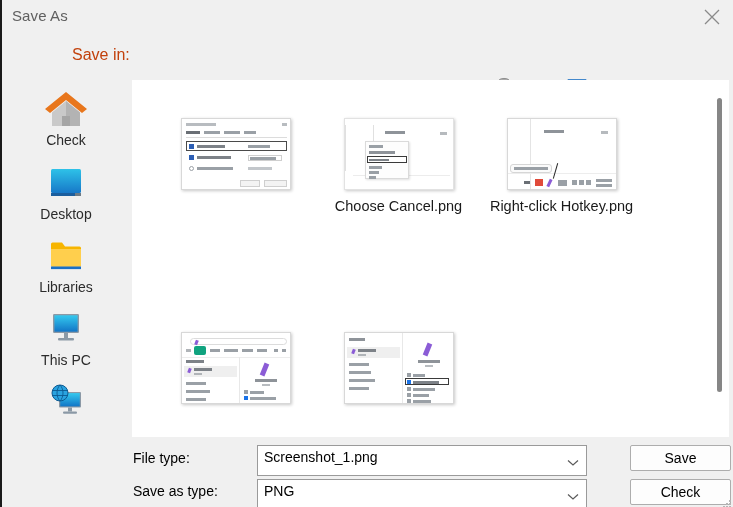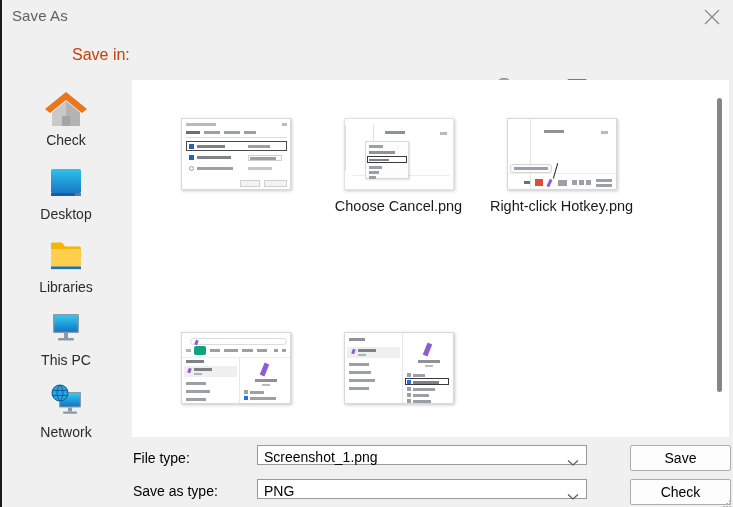--- a/index.html
+++ b/index.html
@@ -128,21 +128,21 @@
   }
 
   
   #bottom {
     position: absolute; left: 0; top: 437px;
     width: 733px; height: 70px;
     background: #f0f0f0;
   }
   .frm-label { position: absolute; left: 131px; font-size: 14px; color: #000; }
   .frm-combo {
-    position: absolute; left: 255px; width: 330px; height: 20px;
+    position: absolute; left: 255px; width: 330px; height: 31px;
     background: #ffffff; border: 1px solid #9a9a9a; cursor: text;
   }
   .frm-combo .val { position: absolute; left: 6px; top: 3px; font-size: 14px; color: #000; }
   .frm-combo .chev { position: absolute; right: 7px; top: 7px; }
   .frm-btn {
     position: absolute; left: 628px; width: 101px; height: 26px;
     background: #fdfdfd; border: 1px solid #adadad; border-radius: 2px;
     font-size: 14px; color: #000; cursor: pointer;
     display: flex; align-items: center; justify-content: center;
     font-family: "Liberation Sans", sans-serif;
@@ -280,21 +280,20 @@
             </defs>
           <rect x="17" y="12" width="22" height="15.5" rx="1" fill="#8b99a6"></rect>
           <rect x="18.2" y="13.1" width="19.6" height="13.3" fill="url(#gn)"></rect>
           <rect x="26" y="27.5" width="4" height="4" fill="#8b99a6"></rect>
           <rect x="21" y="31.5" width="14" height="2.3" rx="1" fill="#8b99a6"></rect>
           <circle cx="18" cy="13" r="8" fill="#2aa3e0"></circle>
           <path d="M10.5 10.5 H25.5 M10.5 15.5 H25.5 M18 5 C14 9 14 17 18 21 M18 5 C22 9 22 17 18 21" stroke="#0c5a92" stroke-width="0.9" fill="none"></path>
           <circle cx="18" cy="13" r="8" fill="none" stroke="#0c5a92" stroke-width="1"></circle>
         </svg>
       </div>
-      <div class="place-label">Network</div>
     </div>
   </div>
 
   <div id="filelist">
 
     <div class="file-item" style="left:22px; top:38px;">
       <div class="thumb">
         <div class="tl" style="left:4px;  top:4px;  width:30px; height:3px; background:#b8bcc0;"></div>
         <div class="tl" style="left:100px;top:4px;  width:5px;  height:3px; background:#b8bcc0;"></div>
         <div class="tl" style="left:4px;  top:12px; width:14px; height:3px; background:#6a6f75;"></div>

